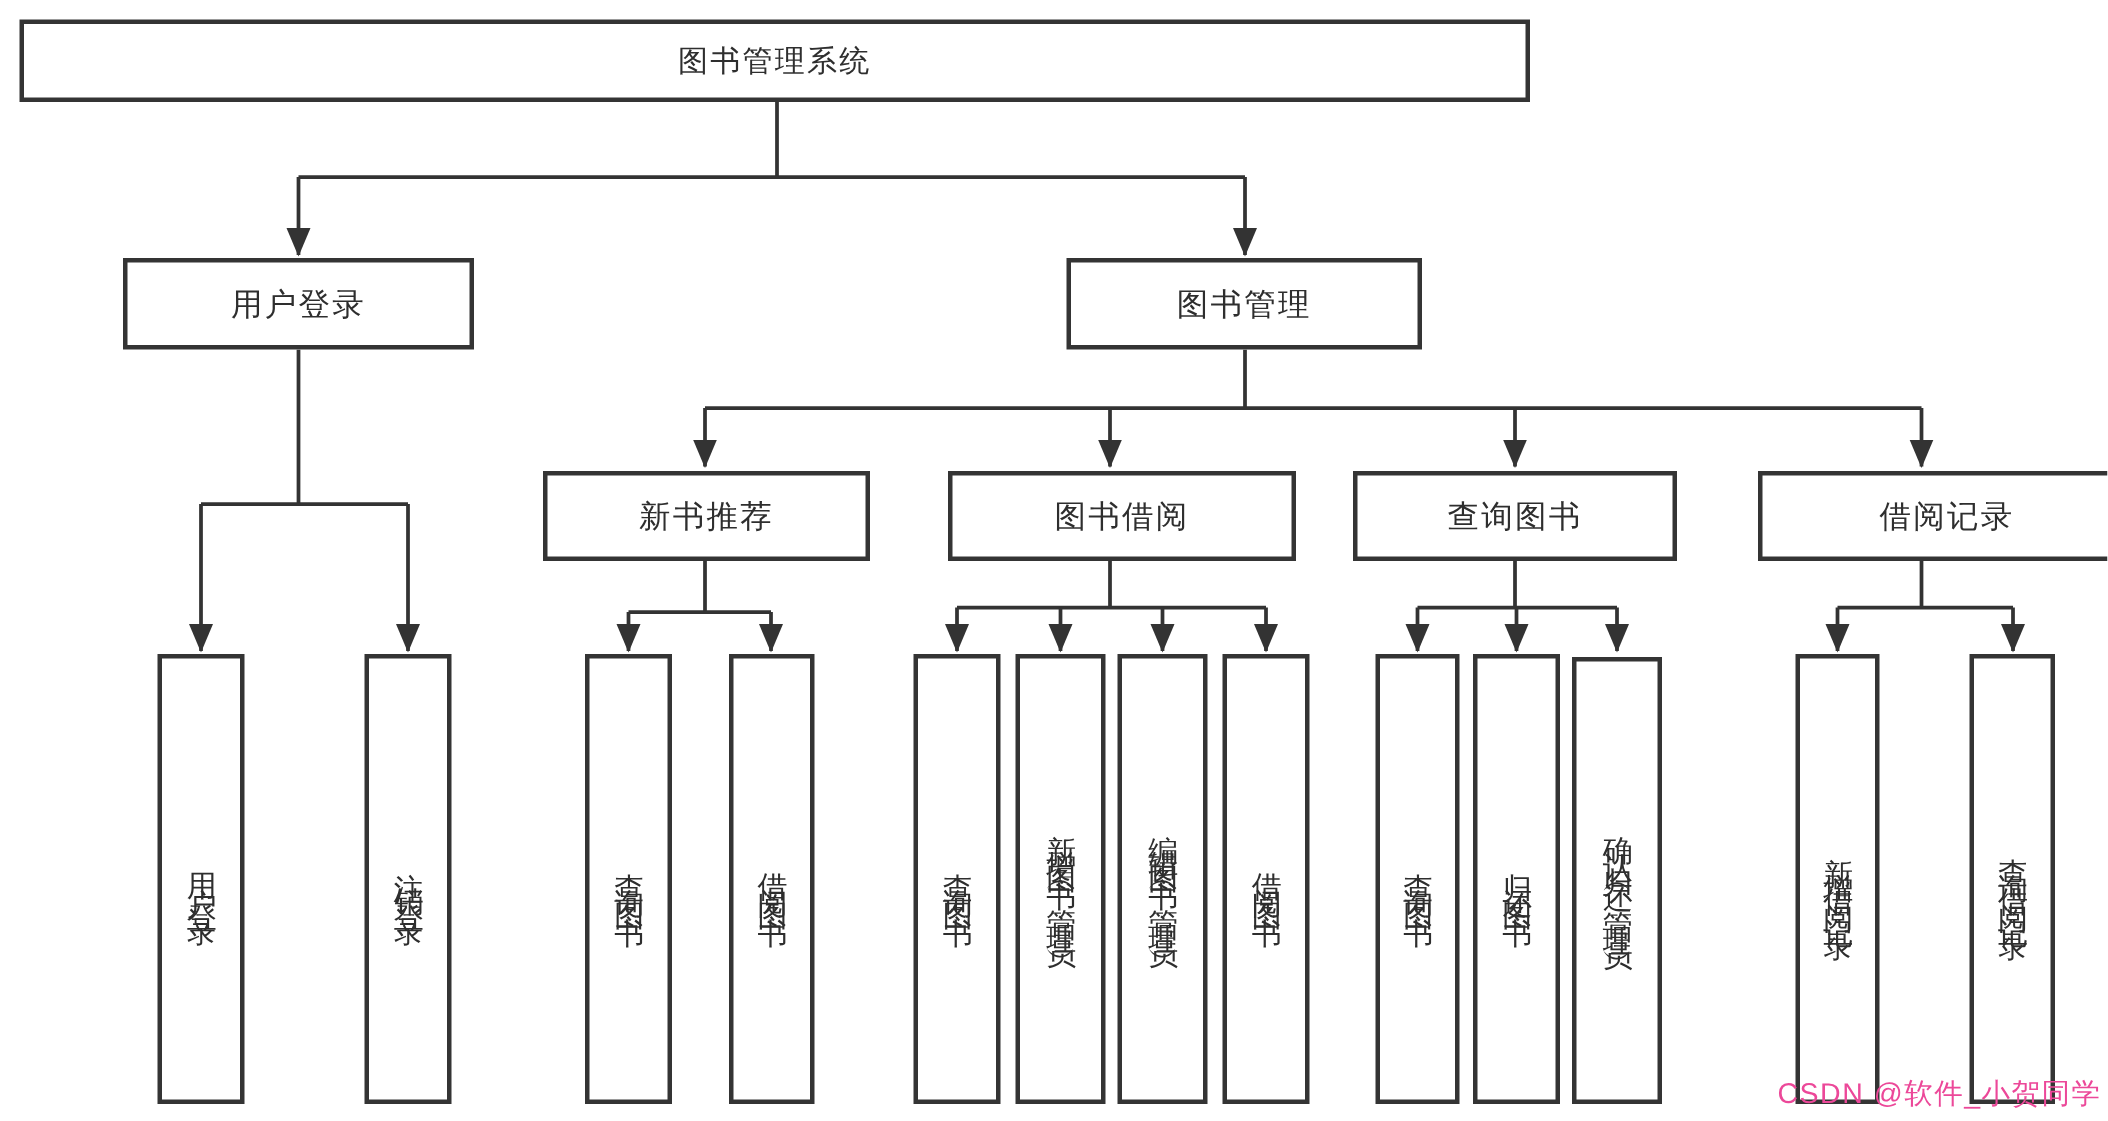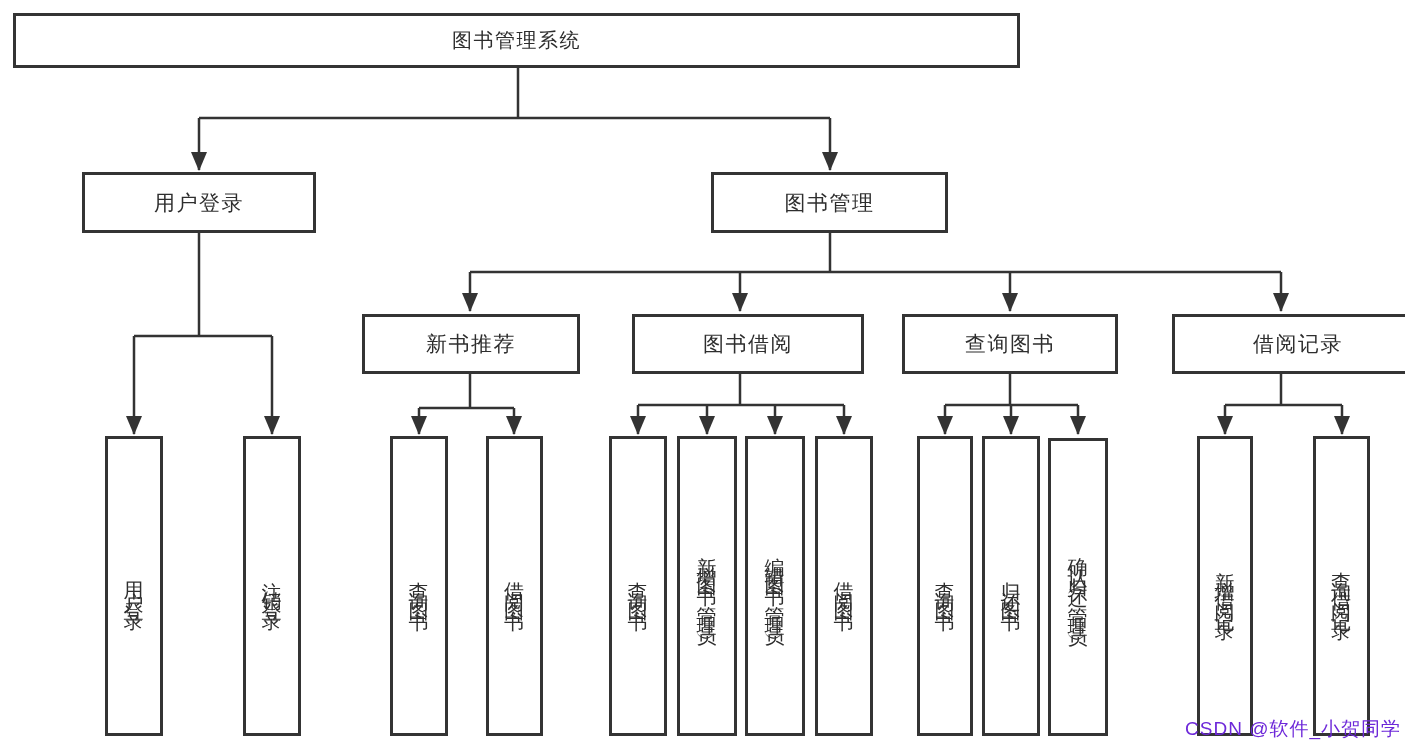--- a/index.html
+++ b/index.html
@@ -23,21 +23,21 @@
   .v-node{
     writing-mode:vertical-rl;
     font-size:20px;
     letter-spacing:10px;
     line-height:1;
   }
   .watermark{
     position:absolute;
     right:4px;bottom:5px;
     font-size:19px;
-    color:#6d28d9;
+    color:#ec4899;
     letter-spacing:1px;
     z-index:20;
     white-space:nowrap;
   }
 </style>
 </head>
 <body>
 
 <div class="stage">
 

